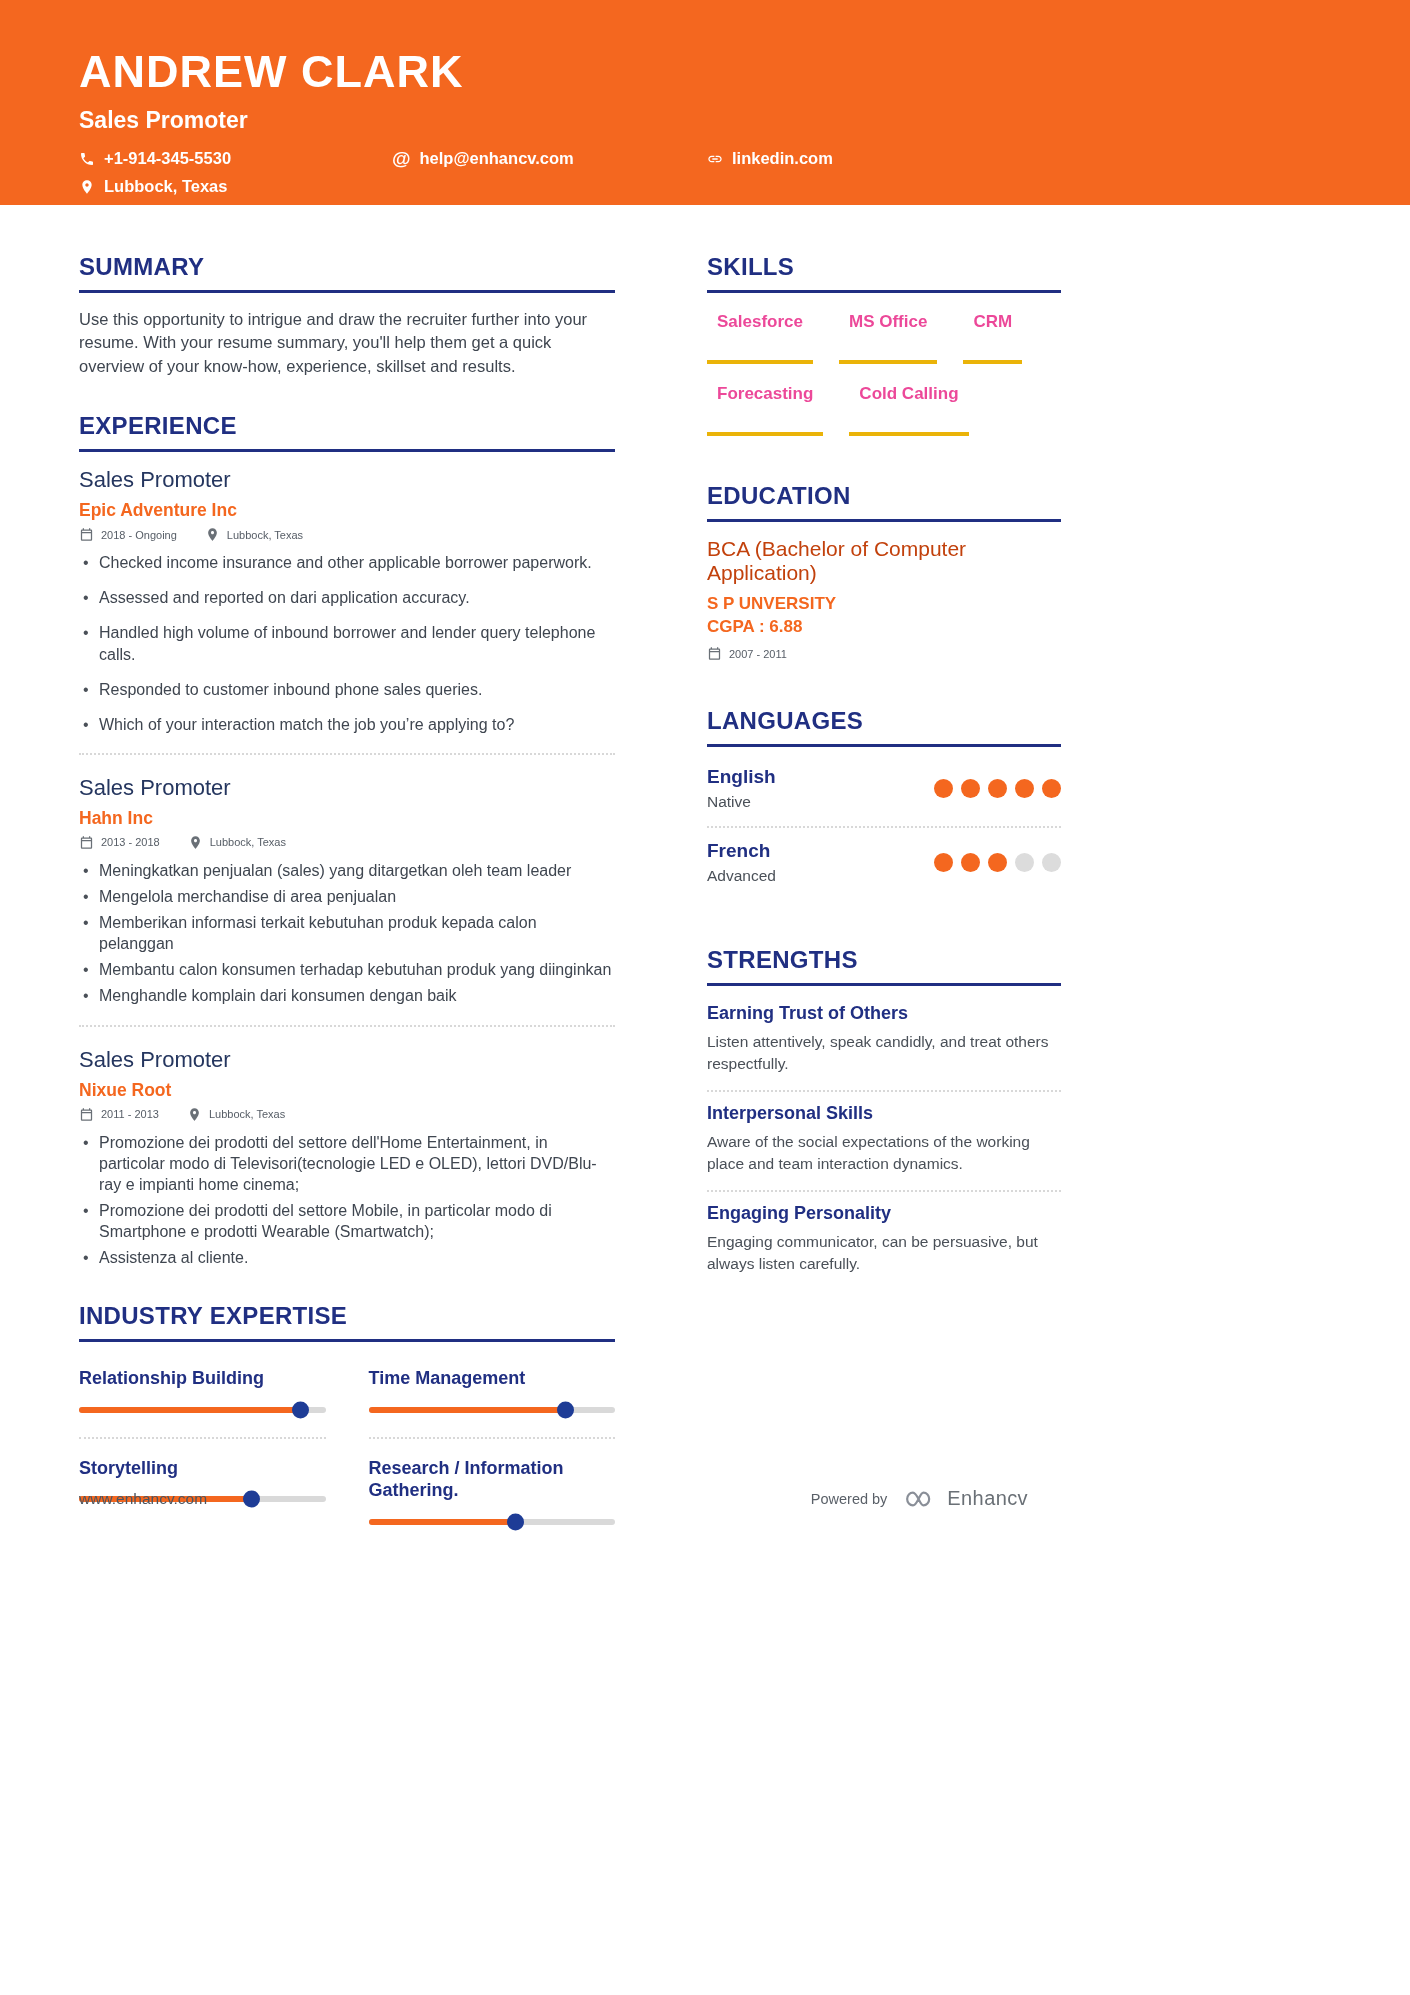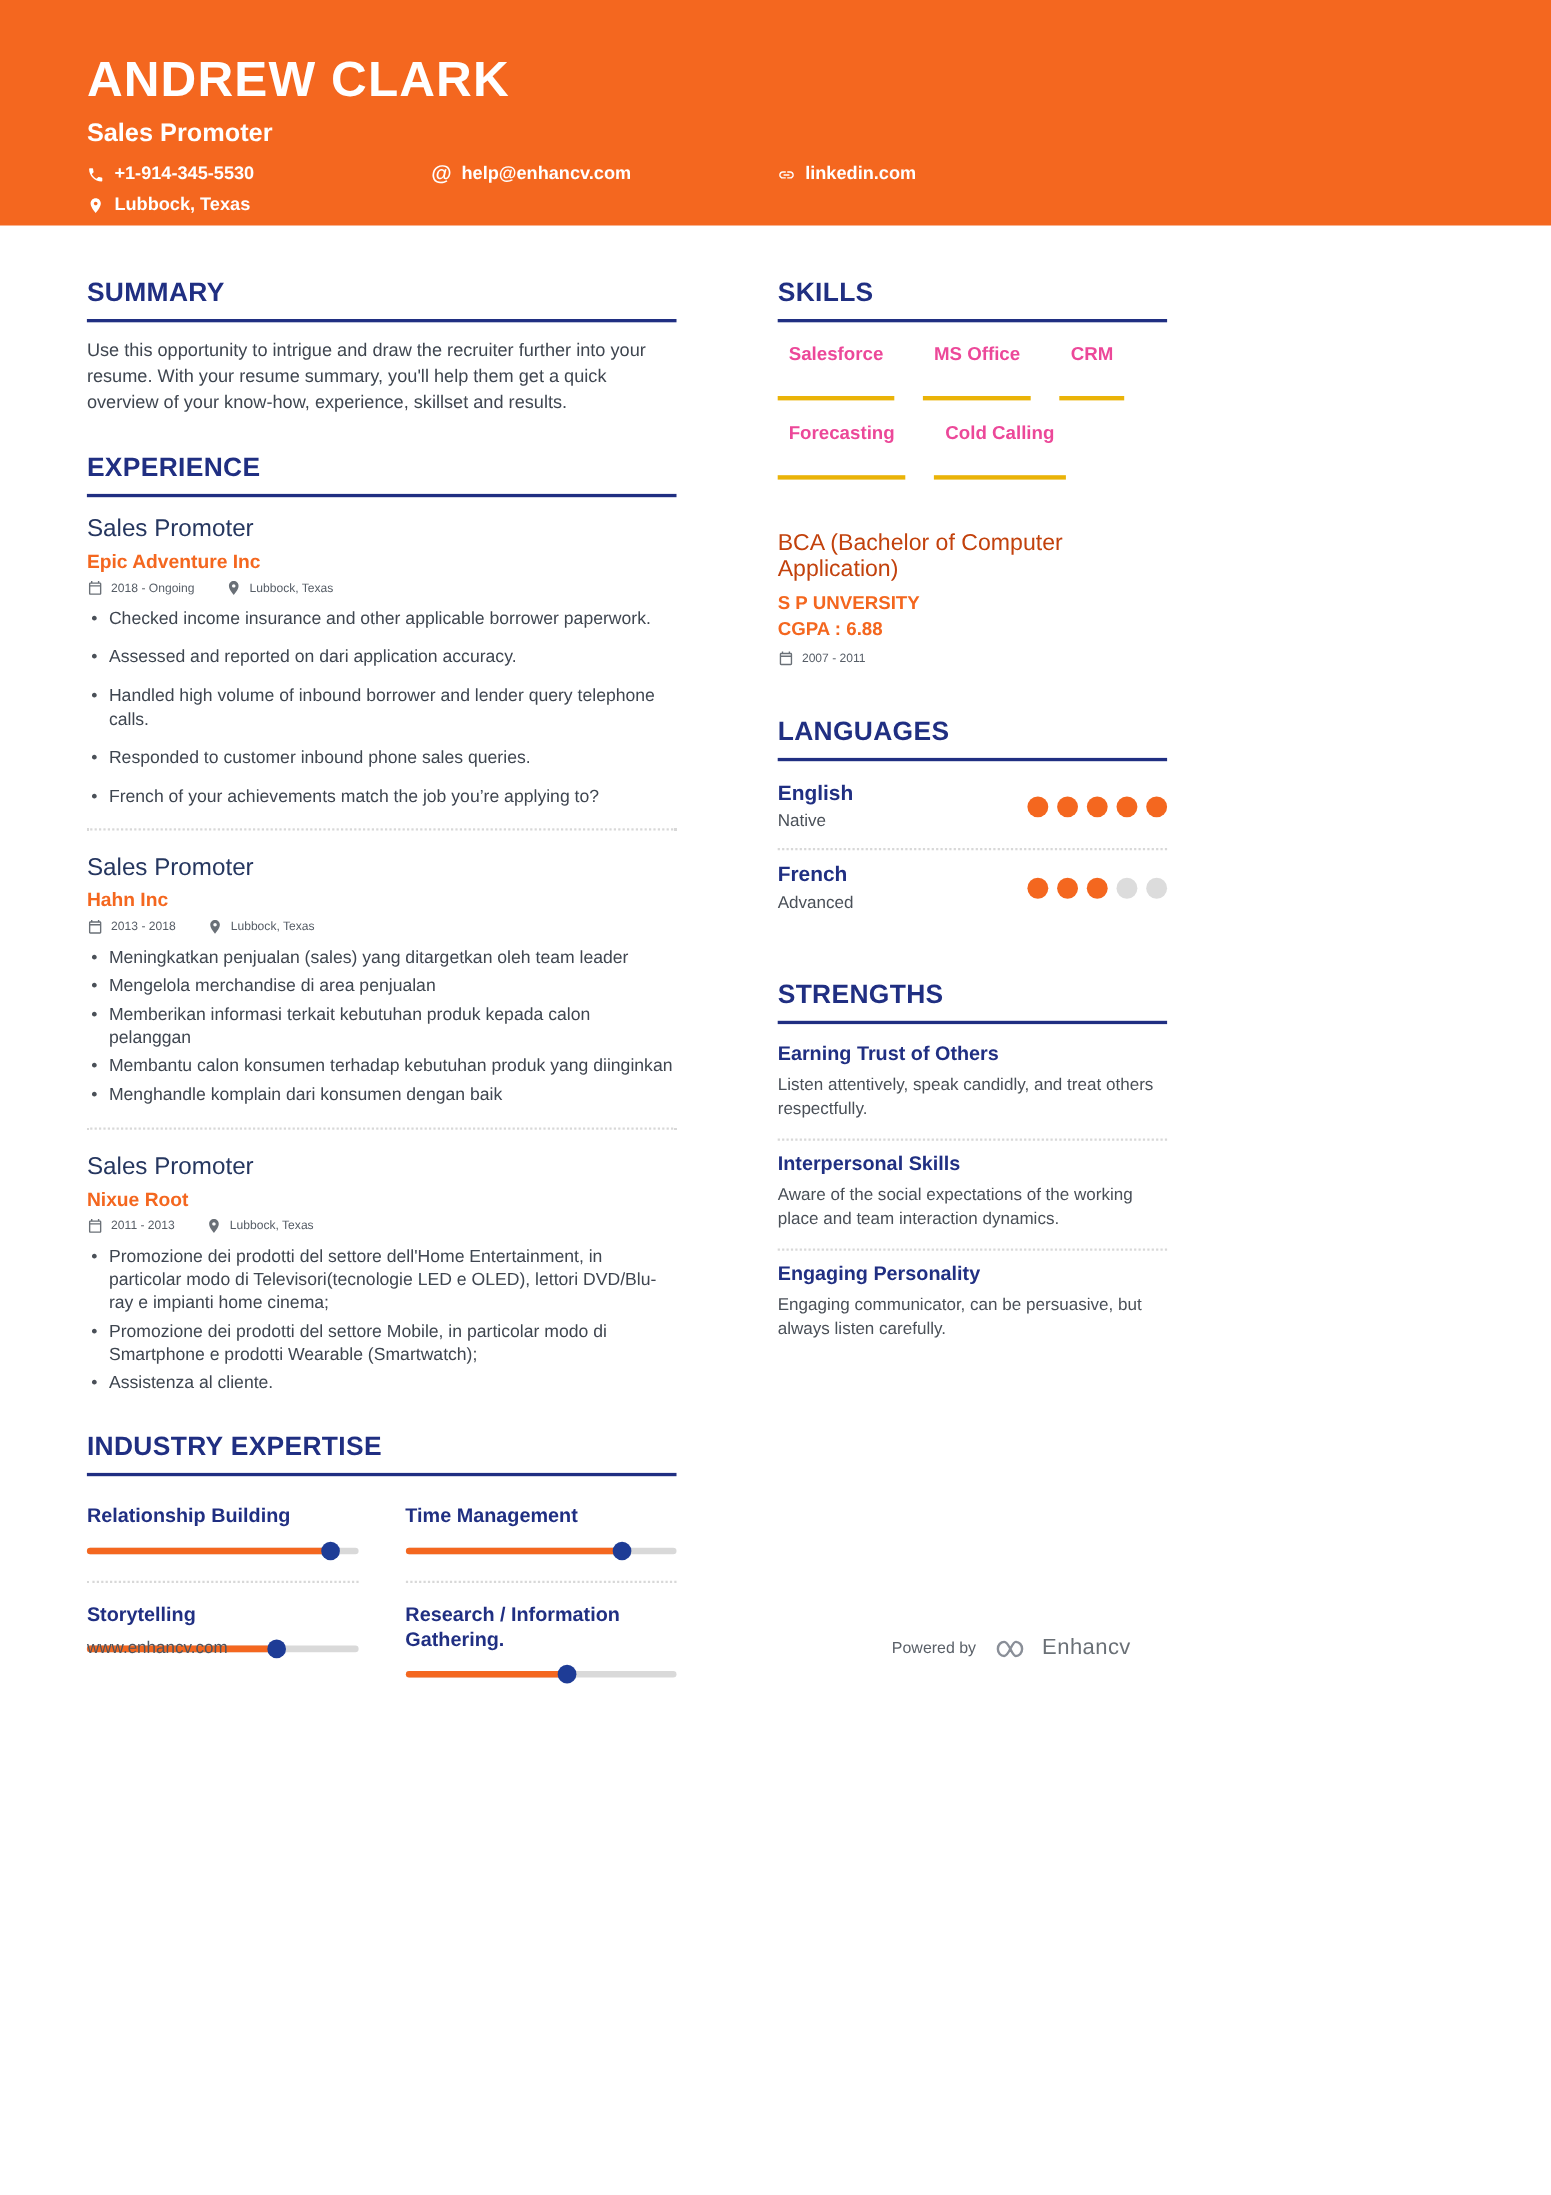--- a/index.html
+++ b/index.html
@@ -146,21 +146,21 @@
                   <path d="M12 2C8.1 2 5 5.1 5 9c0 5.2 7 13 7 13s7-7.8 7-13c0-3.9-3.1-7-7-7zm0 9.5c-1.4 0-2.5-1.1-2.5-2.5S10.6 6.5 12 6.5s2.5 1.1 2.5 2.5-1.1 2.5-2.5 2.5z"></path>
                 </svg>
               <span>Lubbock, Texas</span>
             </span>
           </div>
           <ul class="bullets spaced">
             <li>Checked income insurance and other applicable borrower paperwork.</li>
             <li>Assessed and reported on dari application accuracy.</li>
             <li>Handled high volume of inbound borrower and lender query telephone calls.</li>
             <li>Responded to customer inbound phone sales queries.</li>
-            <li>French of your achievements match the job you’re applying to?</li>
+            <li>Which of your interaction match the job you’re applying to?</li>
           </ul>
         </div>
 
         <div class="job">
           <div class="job-role">Sales Promoter</div>
           <div class="company">Hahn Inc</div>
           <div class="meta">
             <span class="meta-item">
               <svg viewBox="0 0 24 24">
                   <path d="M19 4h-1V2h-2v2H8V2H6v2H5c-1.1 0-2 .9-2 2v14c0 1.1.9 2 2 2h14c1.1 0 2-.9 2-2V6c0-1.1-.9-2-2-2zm0 16H5V10h14v10zM5 8V6h14v2H5z"></path>
@@ -251,20 +251,21 @@
         <div class="tags">
           <span class="tag">Salesforce</span>
           <span class="tag">MS Office</span>
           <span class="tag">CRM</span>
           <span class="tag">Forecasting</span>
           <span class="tag">Cold Calling</span>
         </div>
       </section>
 
       <section>
+        <h2>EDUCATION</h2>
         <div class="edu-degree">BCA  (Bachelor of Computer Application)</div>
         <div class="edu-school">S P UNVERSITY</div>
         <div class="edu-gpa">CGPA : 6.88</div>
         <div class="meta">
           <span class="meta-item">
             <svg viewBox="0 0 24 24">
                 <path d="M19 4h-1V2h-2v2H8V2H6v2H5c-1.1 0-2 .9-2 2v14c0 1.1.9 2 2 2h14c1.1 0 2-.9 2-2V6c0-1.1-.9-2-2-2zm0 16H5V10h14v10zM5 8V6h14v2H5z"></path>
               </svg>
             <span>2007 - 2011</span>
           </span>

